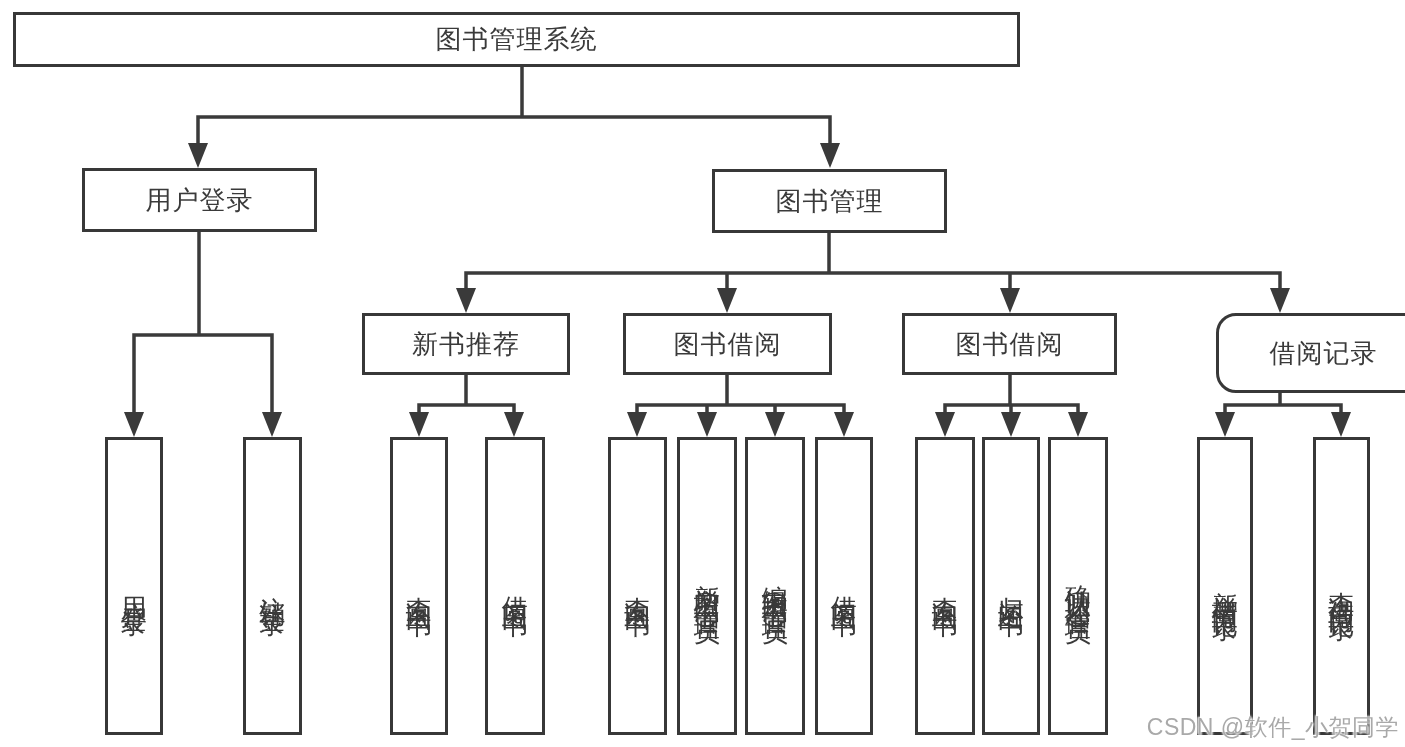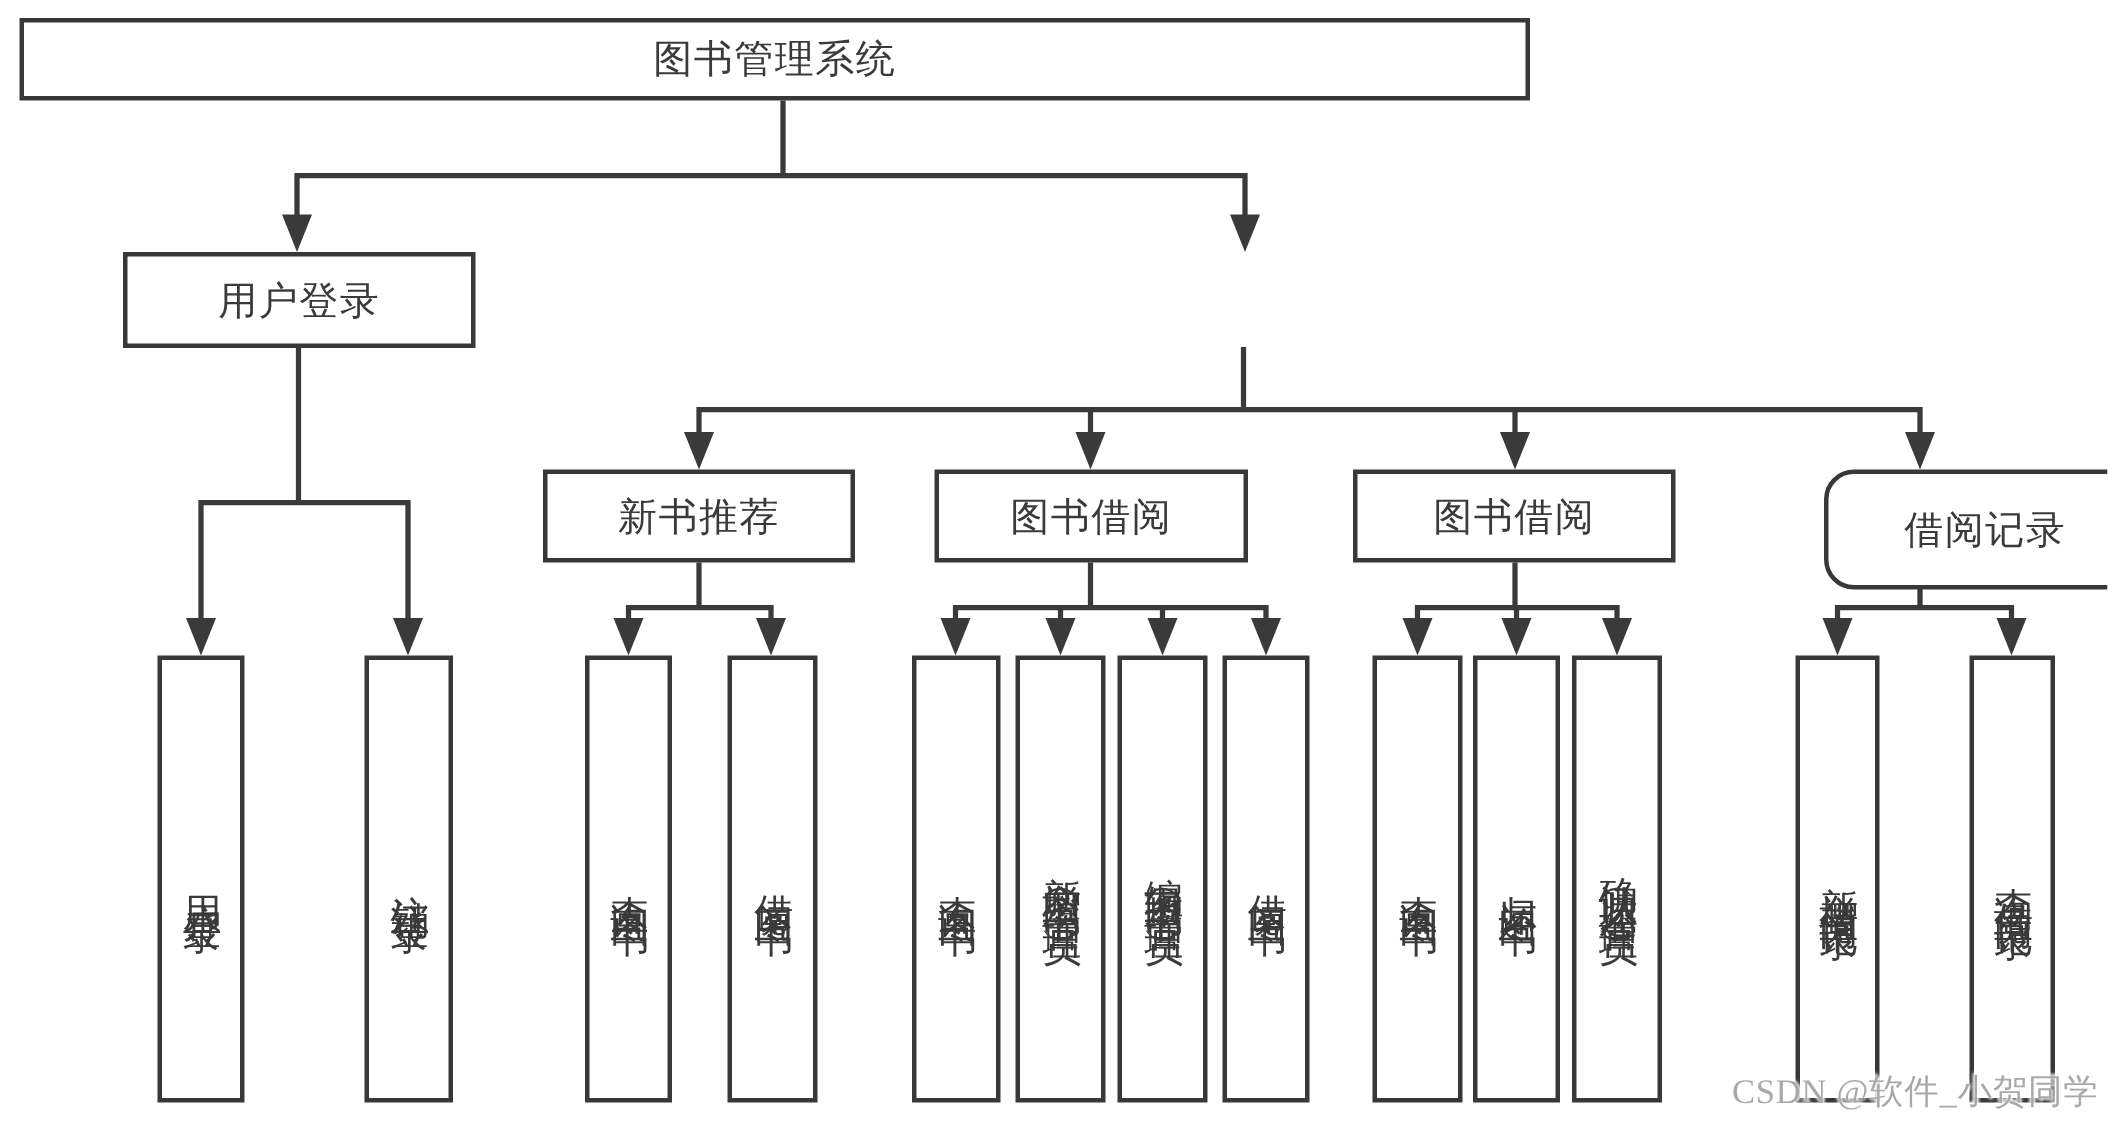--- a/index.html
+++ b/index.html
@@ -3,21 +3,21 @@
 <meta charset="utf-8">
 <style>
   html, body { margin: 0; padding: 0; background: #ffffff; }
   * { box-sizing: border-box; }
   #stage {
     position: relative;
     width: 1405px;
     height: 747px;
     background: #ffffff;
     overflow: hidden;
-    font-family: Liberation Serif, serif;
+    font-family: Liberation Sans, sans-serif;
   }
   #connectors {
     position: absolute;
     left: 0; top: 0;
     width: 1405px; height: 747px;
     pointer-events: none;
   }
   .hbox {
     position: absolute;
     border: 3px solid #383838;
@@ -96,20 +96,21 @@
       <polygon points="1001,412 1021,412 1011,437"></polygon>
       <polygon points="1068,412 1088,412 1078,437"></polygon>
       <polygon points="1215,412 1235,412 1225,437"></polygon>
       <polygon points="1331,412 1351,412 1341,437"></polygon>
     </g>
   </svg>
 
   <div class="hbox" style="left:13px; top:12px; width:1007px; height:55px;">图书管理系统</div>
 
   <div class="hbox" style="left:82px; top:168px; width:235px; height:64px;">用户登录</div>
+  <div class="hbox" style="left:712px; top:169px; width:235px; height:64px;">图书管理</div>
 
   <div class="hbox" style="left:623px; top:313px; width:209px; height:62px;">图书借阅</div>
   <div class="hbox" style="left:362px; top:313px; width:208px; height:62px;">新书推荐</div>
   <div class="hbox" style="left:902px; top:313px; width:215px; height:62px;">图书借阅</div>
   <div class="hbox" style="left:1216px; top:313px; width:215px; height:80px;border-radius:20px;">借阅记录</div>
 
   <div class="leaf" style="left:105px; width:58px;">
     <span class="vtext">用户登录</span>
   </div>
   <div class="leaf" style="left:243px; width:59px;">

